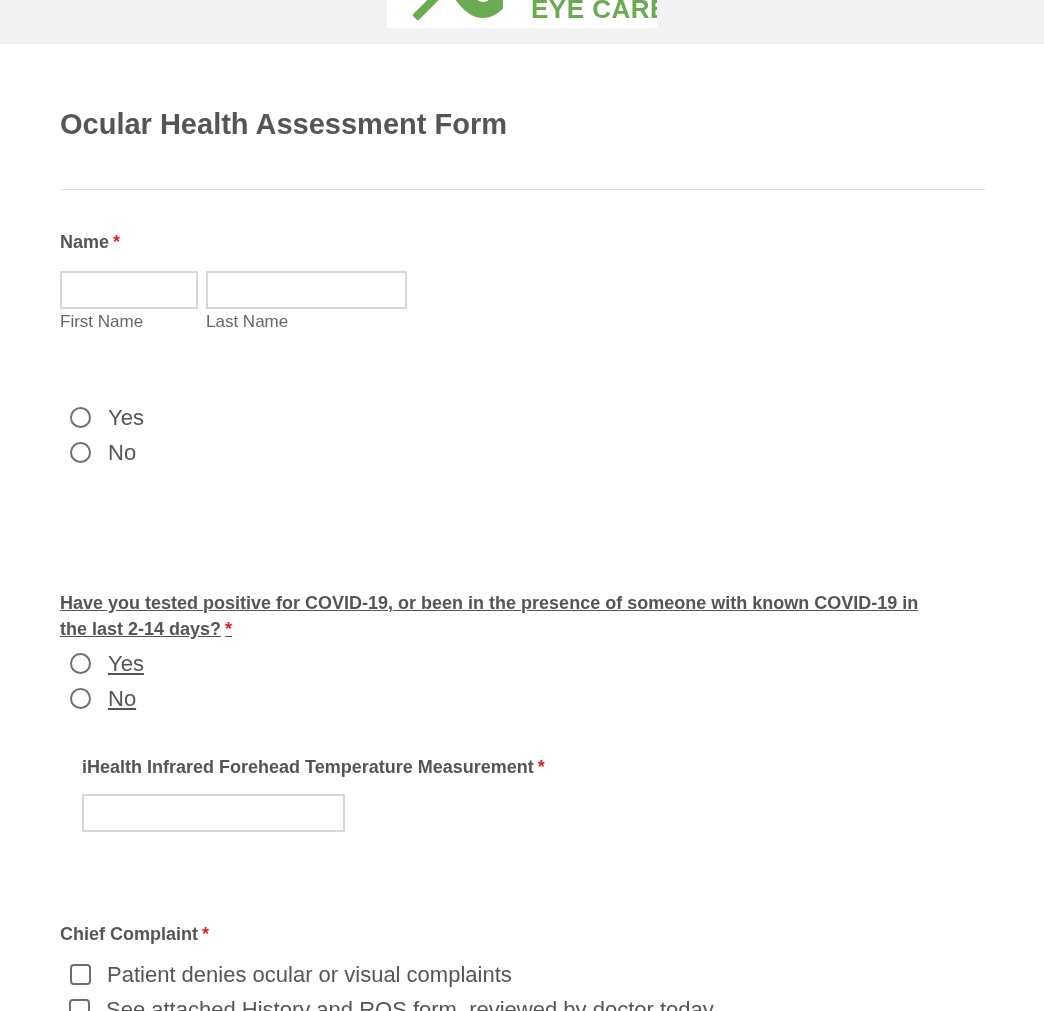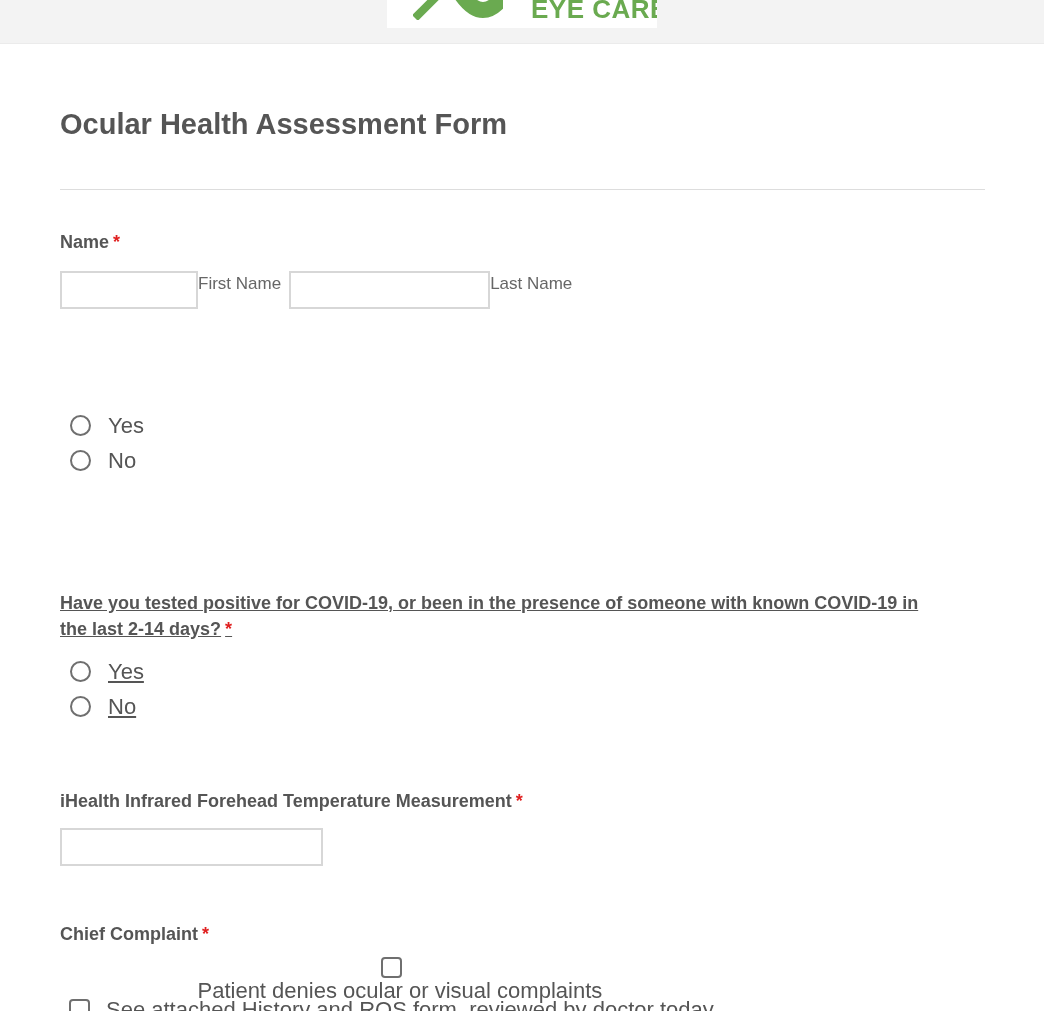--- a/index.html
+++ b/index.html
@@ -43,33 +43,33 @@
     .field { position: absolute; left: 0; }
 
     .text-input {
       border: 2px solid #d7d7d7; background: #ffffff; height: 38px;
       font-family: "Liberation Sans", sans-serif; font-size: 17px; color: #555;
       padding: 0 8px; outline: none;
     }
     .sublabel { font-size: 17px; color: #666666; margin-top: 3px; }
 
     .name-row { display: flex; gap: 8px; margin-top: 16px; }
-    .name-col { display: flex; }
+    .name-col { display: flex; flex-direction: column; }
 
     .option { display: flex; align-items: center; height: 35px; margin-left: 10px; }
     .radio {
       width: 21px; height: 21px; border: 2px solid #6f6f6f; border-radius: 50%;
       background: #fff; flex: 0 0 auto;
     }
     .checkbox {
       width: 21px; height: 21px; border: 2px solid #6f6f6f; border-radius: 4px;
       background: #fff; flex: 0 0 auto;
     }
     .option-label { font-size: 22px; color: #555555; margin-left: 17px; white-space: nowrap; }
-    .options { margin-top: 12px; }
+    .options { margin-top: 4px; }
   </style>
 </head>
 <body>
 
 <div class="topbar">
   <div class="logo-box">
     <svg class="logo-swoosh" viewBox="0 0 90 50">
       <path d="M2 48 L30 20" stroke="#6aaa50" stroke-width="8" fill="none"></path>
       <path d="M40 10 Q70 70 100 10" stroke="#6aaa50" stroke-width="16" fill="none"></path>
     </svg>
@@ -115,29 +115,29 @@
         <span class="radio"></span>
         <span class="option-label">Yes</span>
       </div>
       <div class="option">
         <span class="radio"></span>
         <span class="option-label">No</span>
       </div>
     </div>
   </div>
 
-  <div class="field" style="top:744px;">
+  <div class="field" style="top:710px;margin-left:22px;">
     <div class="label"><span>iHealth Infrared Forehead Temperature Measurement</span><span class="req">*</span></div>
     <input class="text-input" style="width: 263px; margin-top: 14px;" type="text" value="">
   </div>
 
   <div class="field" style="top:877px;">
     <div class="label"><span>Chief Complaint</span><span class="req">*</span></div>
     <div class="options" style="margin-top:10px;">
-      <div class="option" style="flex-direction:column;">
+      <div class="option" style="">
         <span class="checkbox"></span>
         <span class="option-label" style="margin-left:16px;">Patient denies ocular or visual complaints</span>
       </div>
       <div class="option" style="margin-left:9px;">
         <span class="checkbox"></span>
         <span class="option-label" style="margin-left:16px;">See attached History and ROS form, reviewed by doctor today</span>
       </div>
     </div>
   </div>
 </div>

